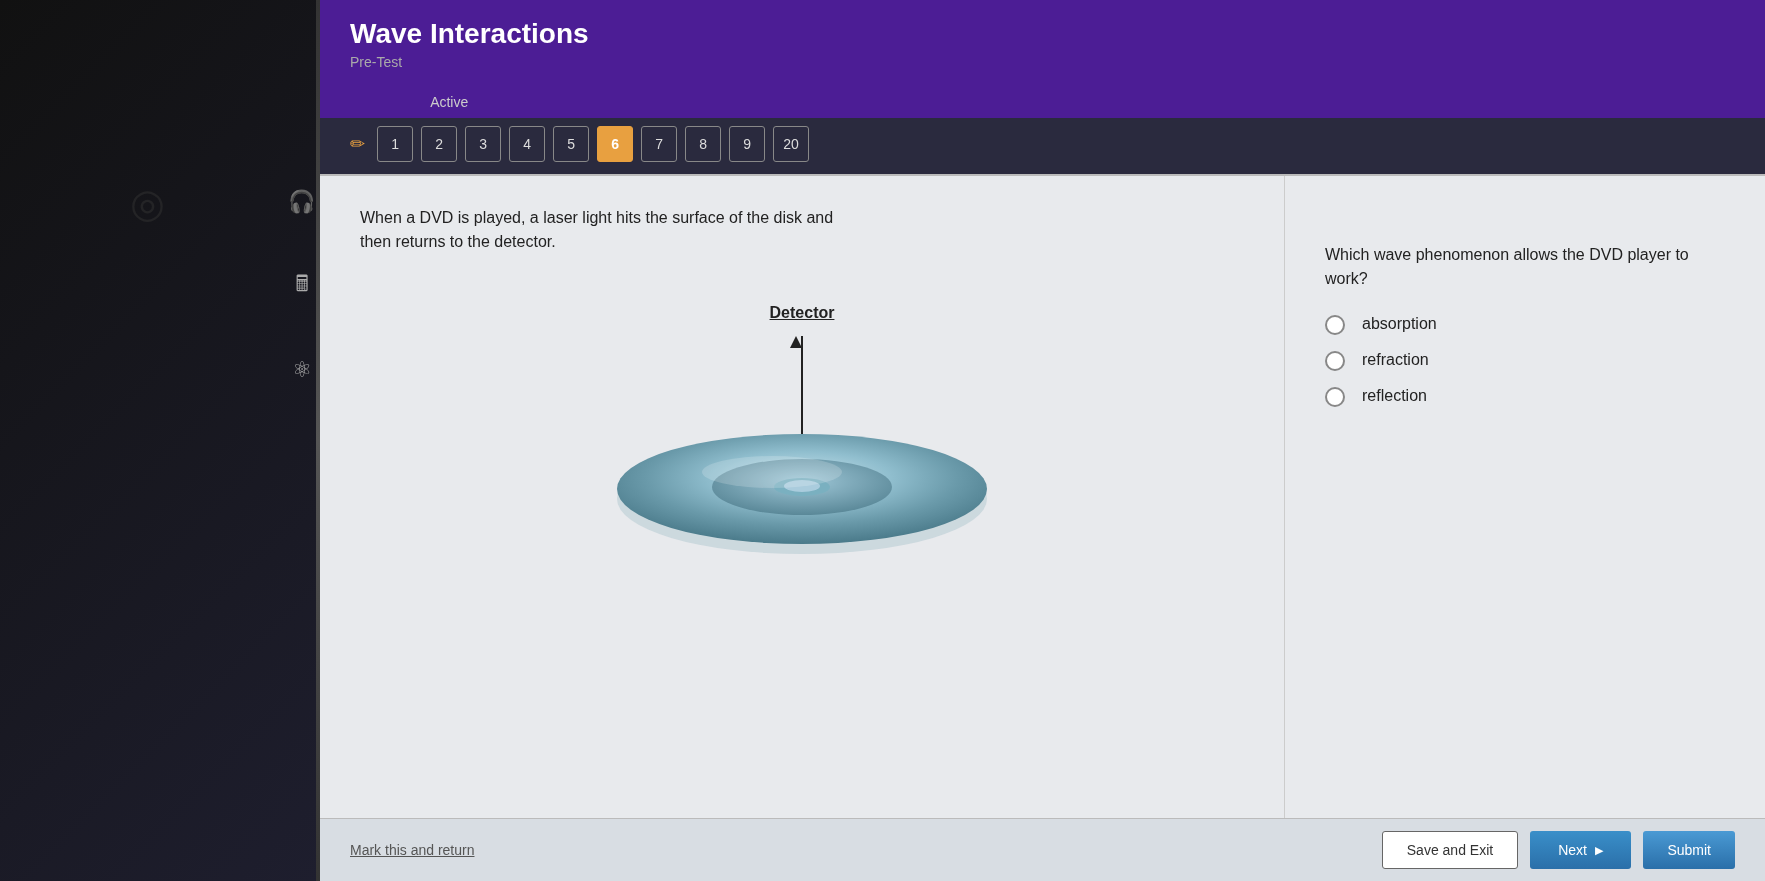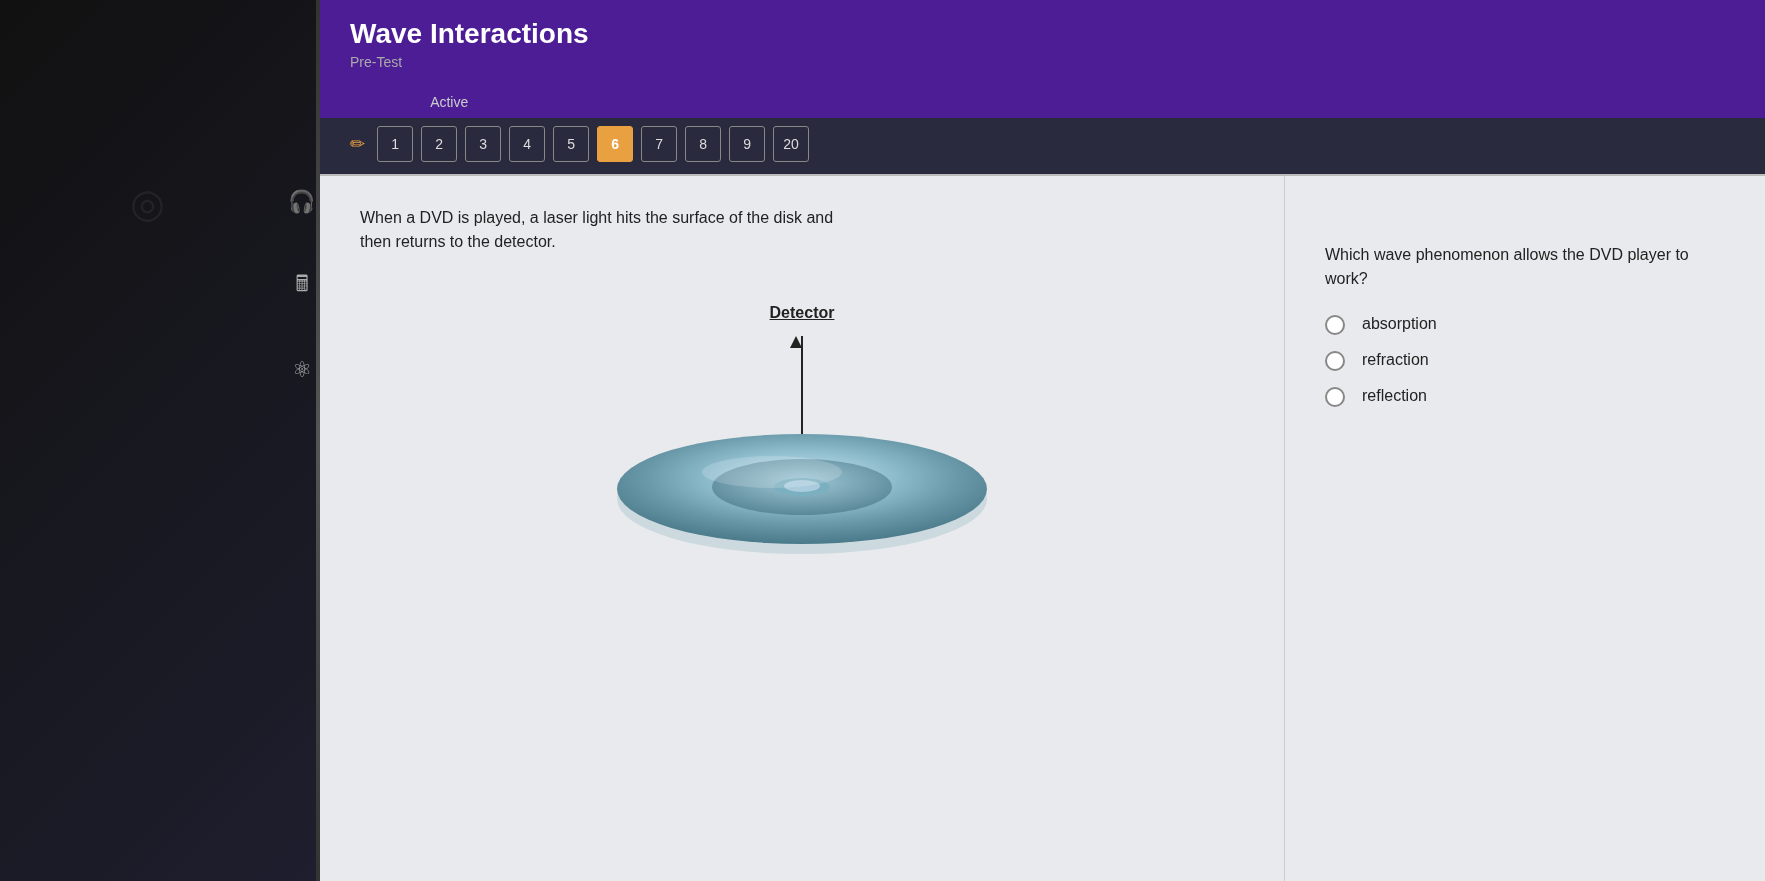--- a/index.html
+++ b/index.html
@@ -412,14 +412,22 @@
 
         <div class="option-item">
           <div class="option-radio"></div>
           <span class="option-label">reflection</span>
         </div>
 
       </div>
     </div>
   </div>
 
+  <div class="footer">
+    <span class="mark-return">Mark this and return</span>
+    <div class="footer-buttons">
+      <button class="btn-save">Save and Exit</button>
+      <button class="btn-next">Next</button>
+      <button class="btn-submit">Submit</button>
+    </div>
+  </div>
 
 </div>
 
 </body></html>

